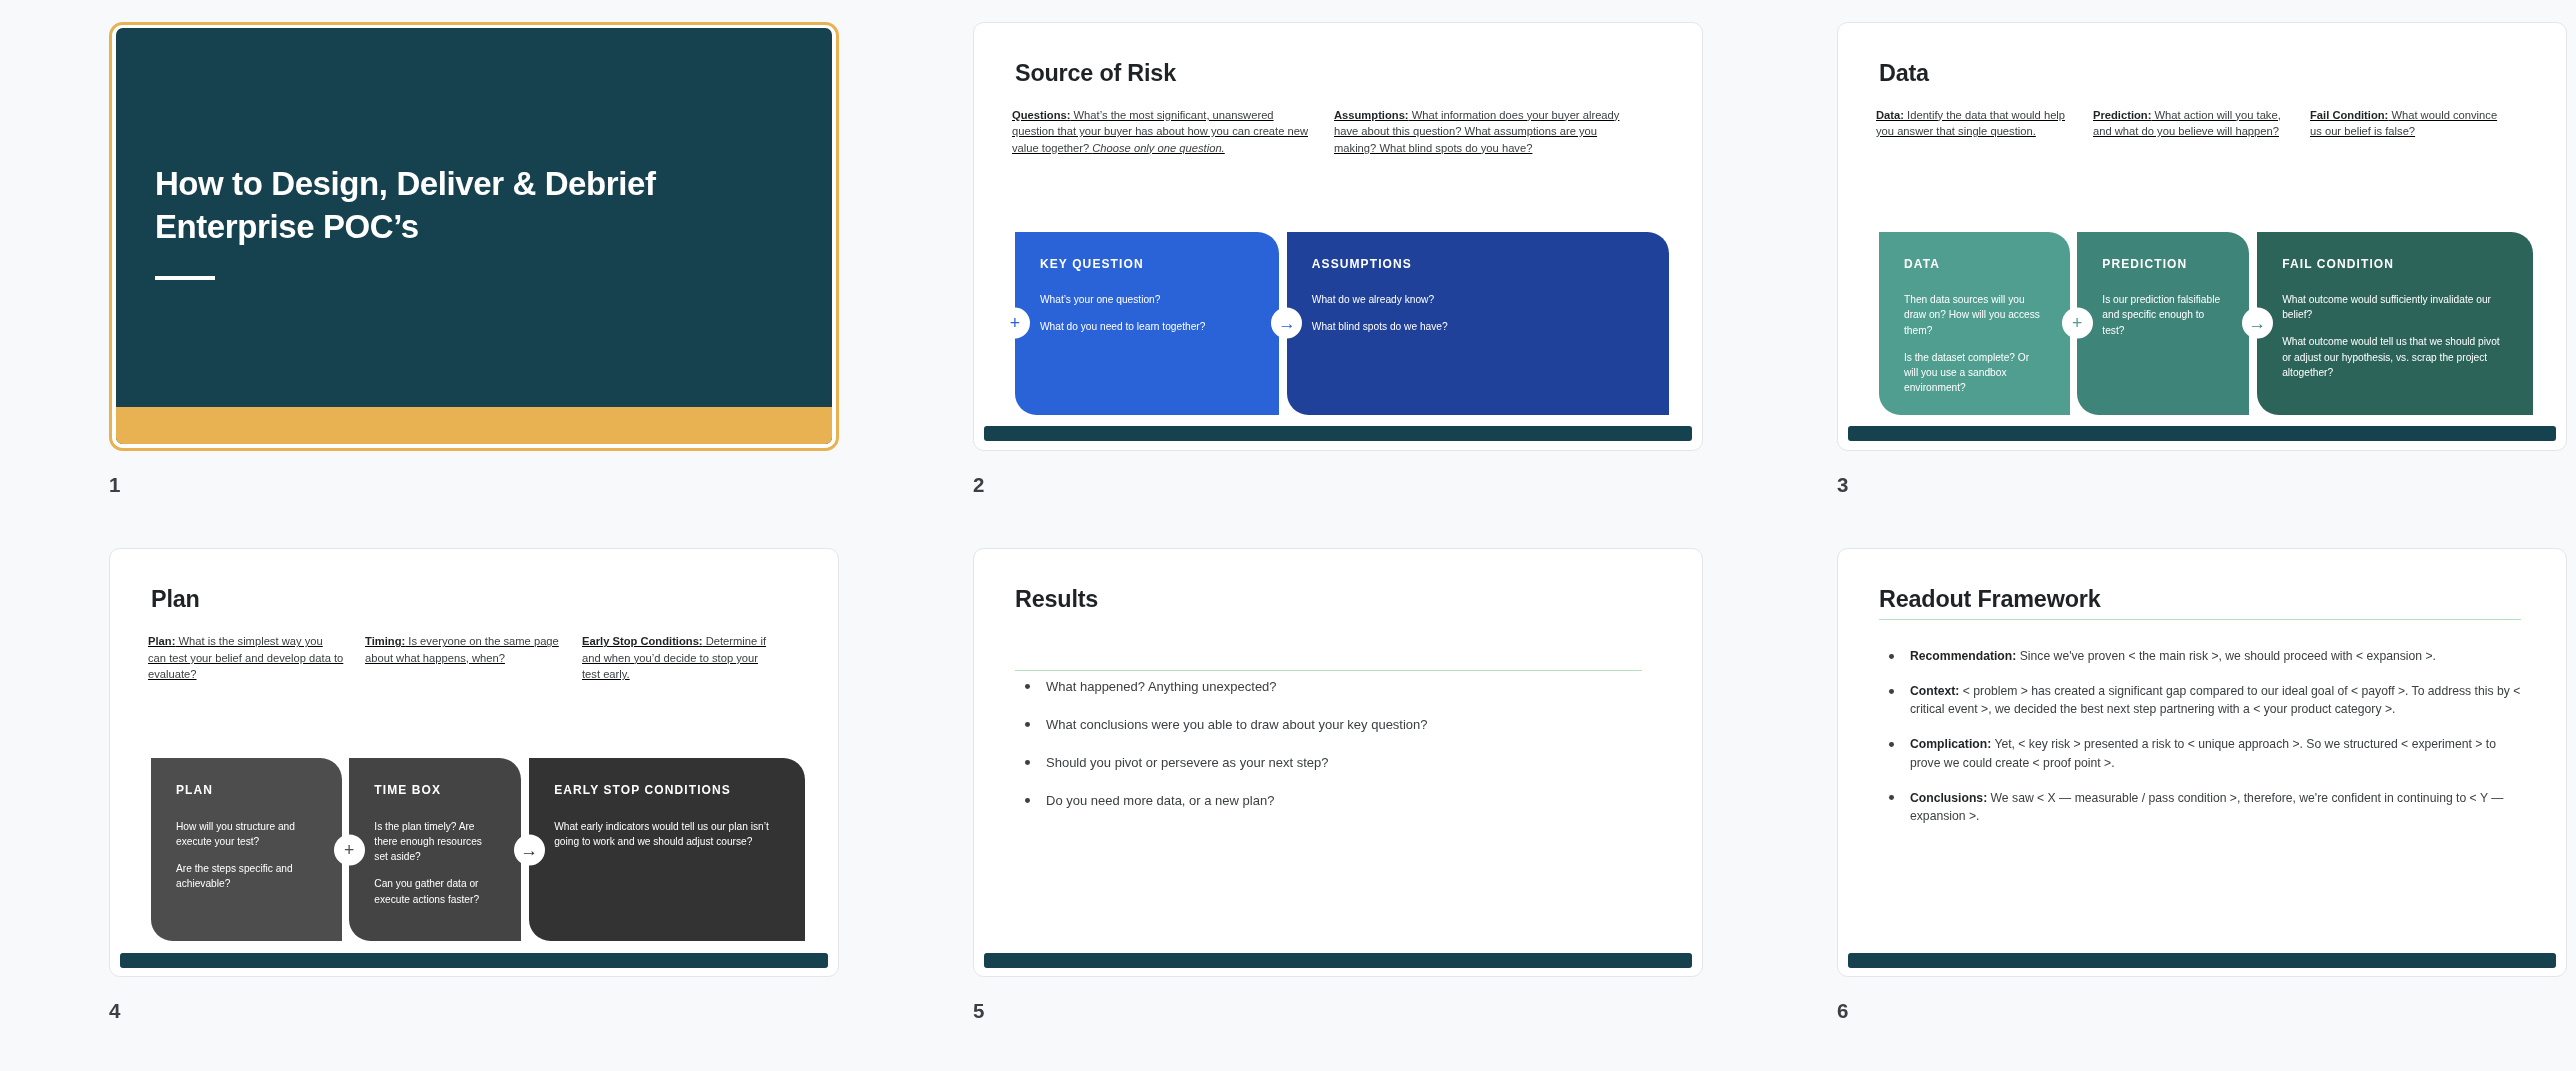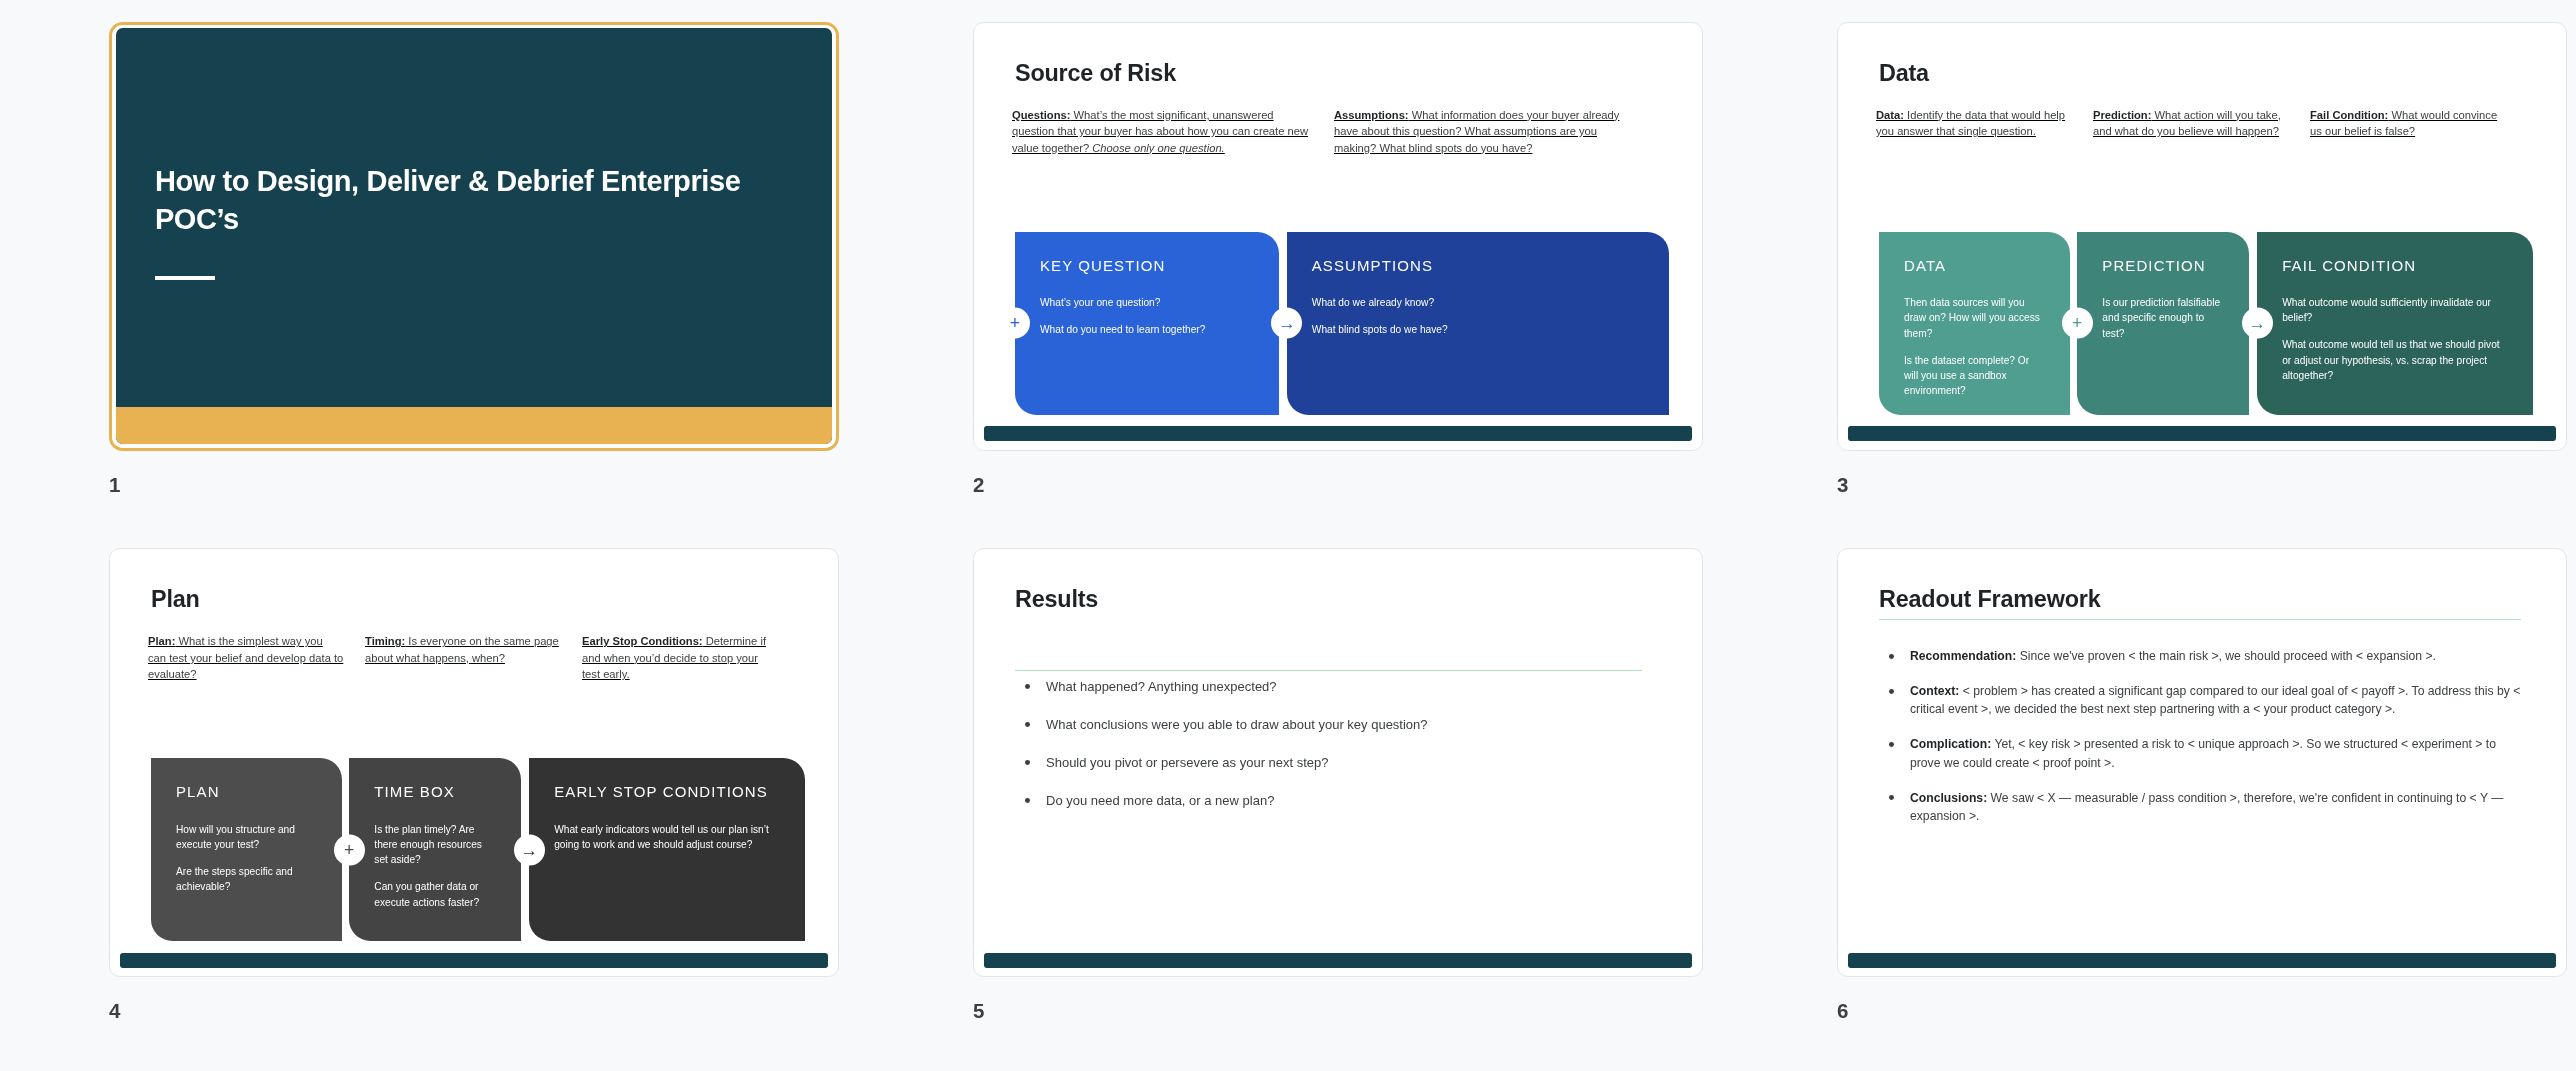--- a/index.html
+++ b/index.html
@@ -59,21 +59,21 @@
   }
   .title-inner .goldbar {
     position: absolute; left: 0; right: 0; bottom: 0;
     height: 37px; background: #e8b252;
   }
   .title-text {
     position: absolute;
     left: 39px; top: 135px;
     width: 624px;
     color: #ffffff;
-    font-size: 29px;
+    font-size: 33px;
     font-weight: 700;
     line-height: 1.28;
     letter-spacing: -0.4px;
   }
   .title-rule {
     position: absolute;
     left: 39px; top: 248px;
     width: 60px; height: 3.9px;
     background: #ffffff;
   }
@@ -110,22 +110,22 @@
     display: flex;
     align-items: stretch;
   }
   .fbox {
     position: relative;
     border-radius: 0 21.5px 0 21.5px;
     padding: 25px 21.5px 0 25px;
     color: #ffffff;
   }
   .fbox .fb-title {
-    font-size: 15px;
-    font-weight: 400;
+    font-size: 12px;
+    font-weight: 700;
     letter-spacing: 1.1px;
     margin-bottom: 21.5px;
   }
   .fbox .fb-line {
     font-size: 10.2px;
     line-height: 1.5;
     margin-bottom: 11.7px;
     max-width: 96%;
   }
   .conn {

